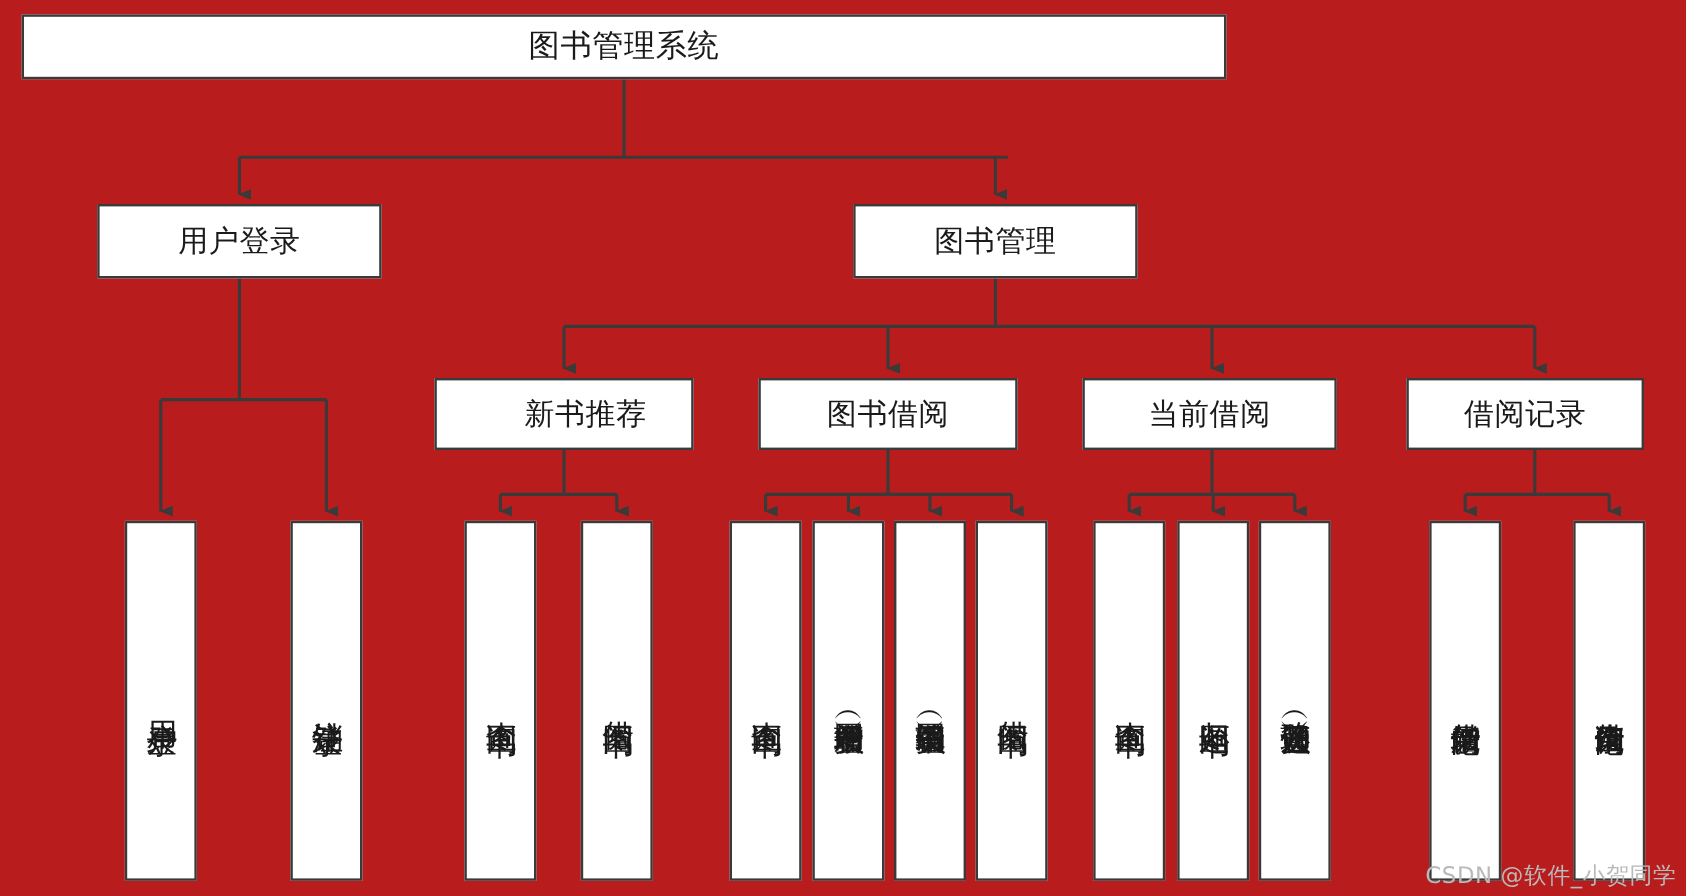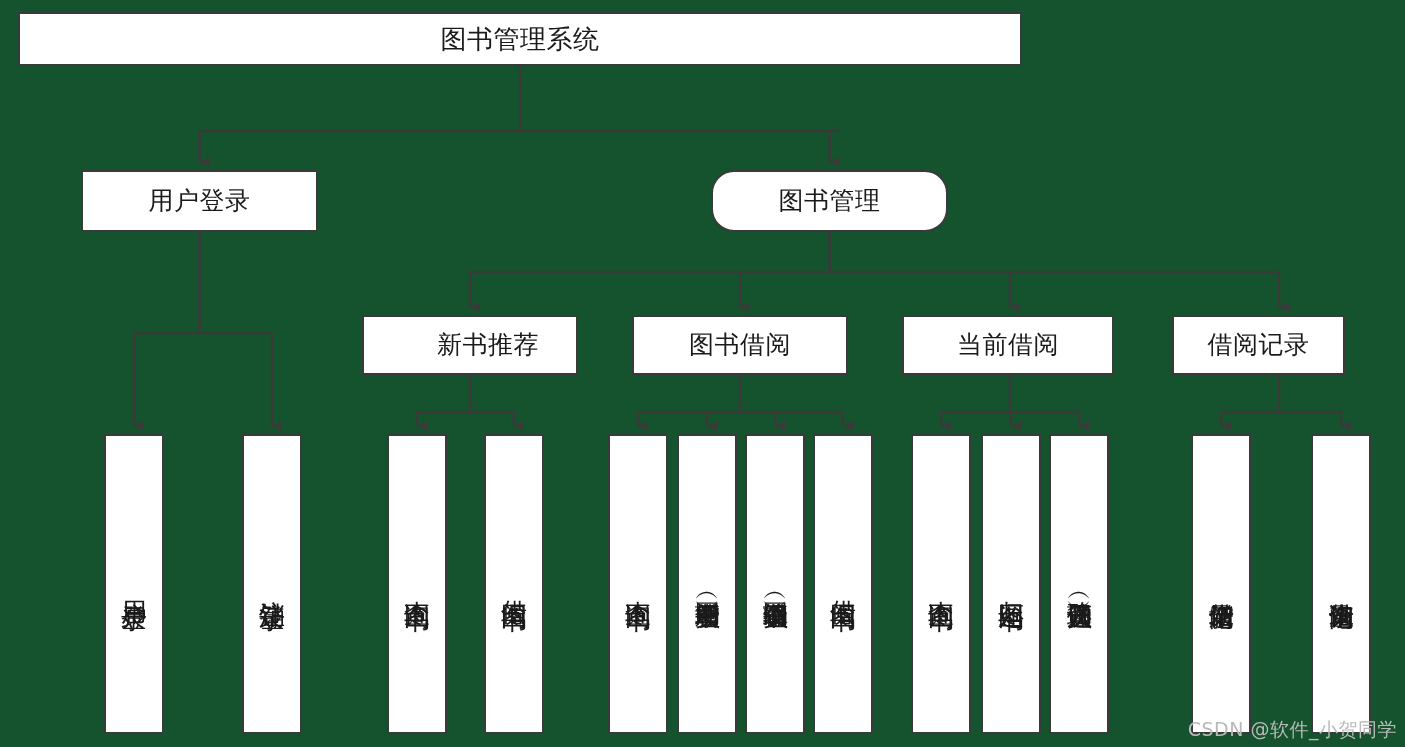--- a/index.html
+++ b/index.html
@@ -8,21 +8,21 @@
     padding: 0;
     background: #ffffff;
   }
   body {
     font-family: "DejaVu Sans", "Liberation Sans", sans-serif;
   }
   #diagram-canvas {
     position: relative;
     width: 1405px;
     height: 747px;
-    background: #14532d;
+    background: #b91c1c;
     overflow: hidden;
   }
   #connector-layer {
     position: absolute;
     left: 0;
     top: 0;
     width: 1405px;
     height: 747px;
     pointer-events: none;
   }
@@ -136,37 +136,37 @@
   </svg>
 
   <div class="node horiz root" style="left:18px; top:12px; width:1004px; height:54px;">
     <span class="node-label">图书管理系统</span>
   </div>
 
   <div class="node horiz" style="left:81px; top:170px; width:237px; height:62px;">
     <span class="node-label">用户登录</span>
   </div>
 
-  <div class="node horiz" style="left:711px; top:170px; width:237px; height:62px;border-radius:23px;">
+  <div class="node horiz" style="left:711px; top:170px; width:237px; height:62px;">
     <span class="node-label">图书管理</span>
   </div>
 
   <div class="node horiz" style="left:362px; top:315px; width:216px; height:60px;padding-left:36px;">
     <span class="node-label">新书推荐</span>
   </div>
 
   <div class="node horiz" style="left:632px; top:315px; width:216px; height:60px;">
     <span class="node-label">图书借阅</span>
   </div>
 
   <div class="node horiz" style="left:902px; top:315px; width:212px; height:60px;">
     <span class="node-label">当前借阅</span>
   </div>
 
-  <div class="node horiz" style="left:1172px; top:315px; width:173px; height:60px;">
+  <div class="node horiz" style="left:1172px; top:315px; width:198px; height:60px;">
     <span class="node-label">借阅记录</span>
   </div>
 
   <div class="node vert" style="left:104px; top:434px; width:60px; height:300px;">
     <span class="node-label">用户登录</span>
   </div>
   <div class="node vert" style="left:242px; top:434px; width:60px; height:300px;">
     <span class="node-label">注销登录</span>
   </div>
 

